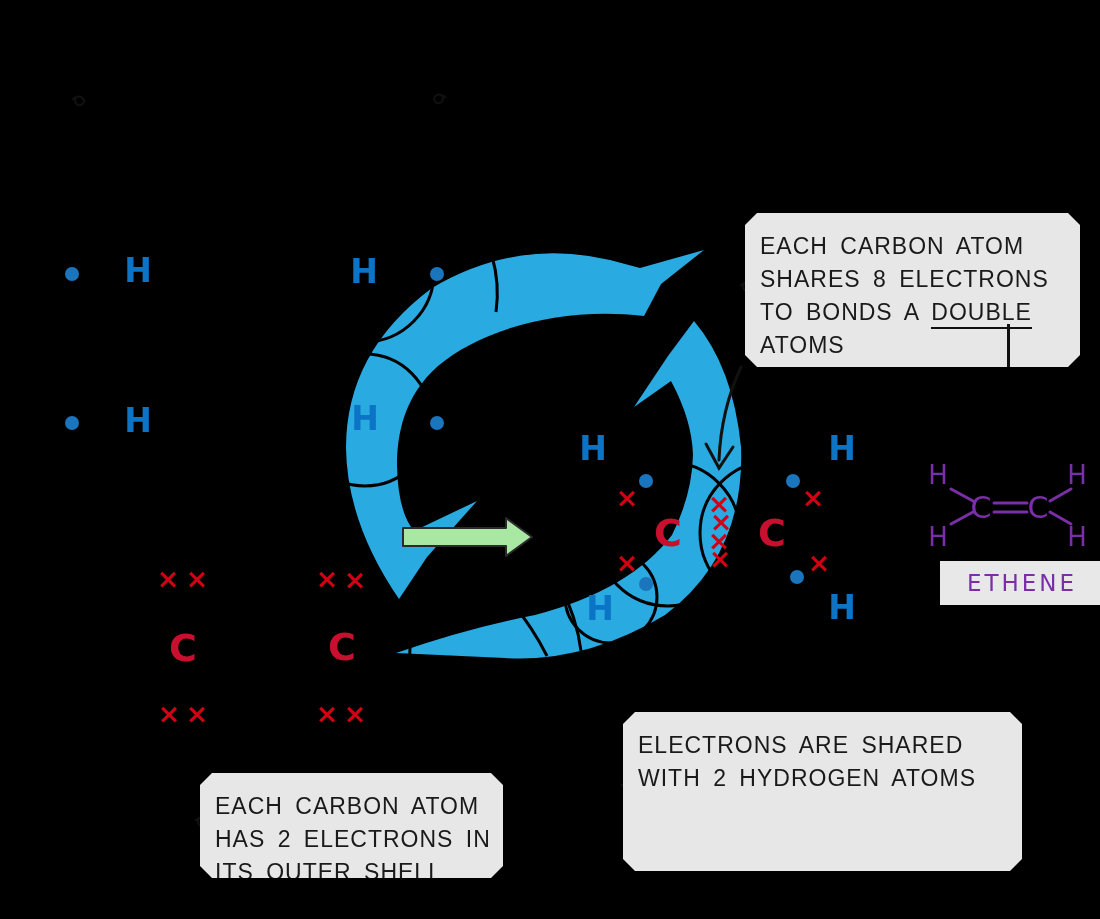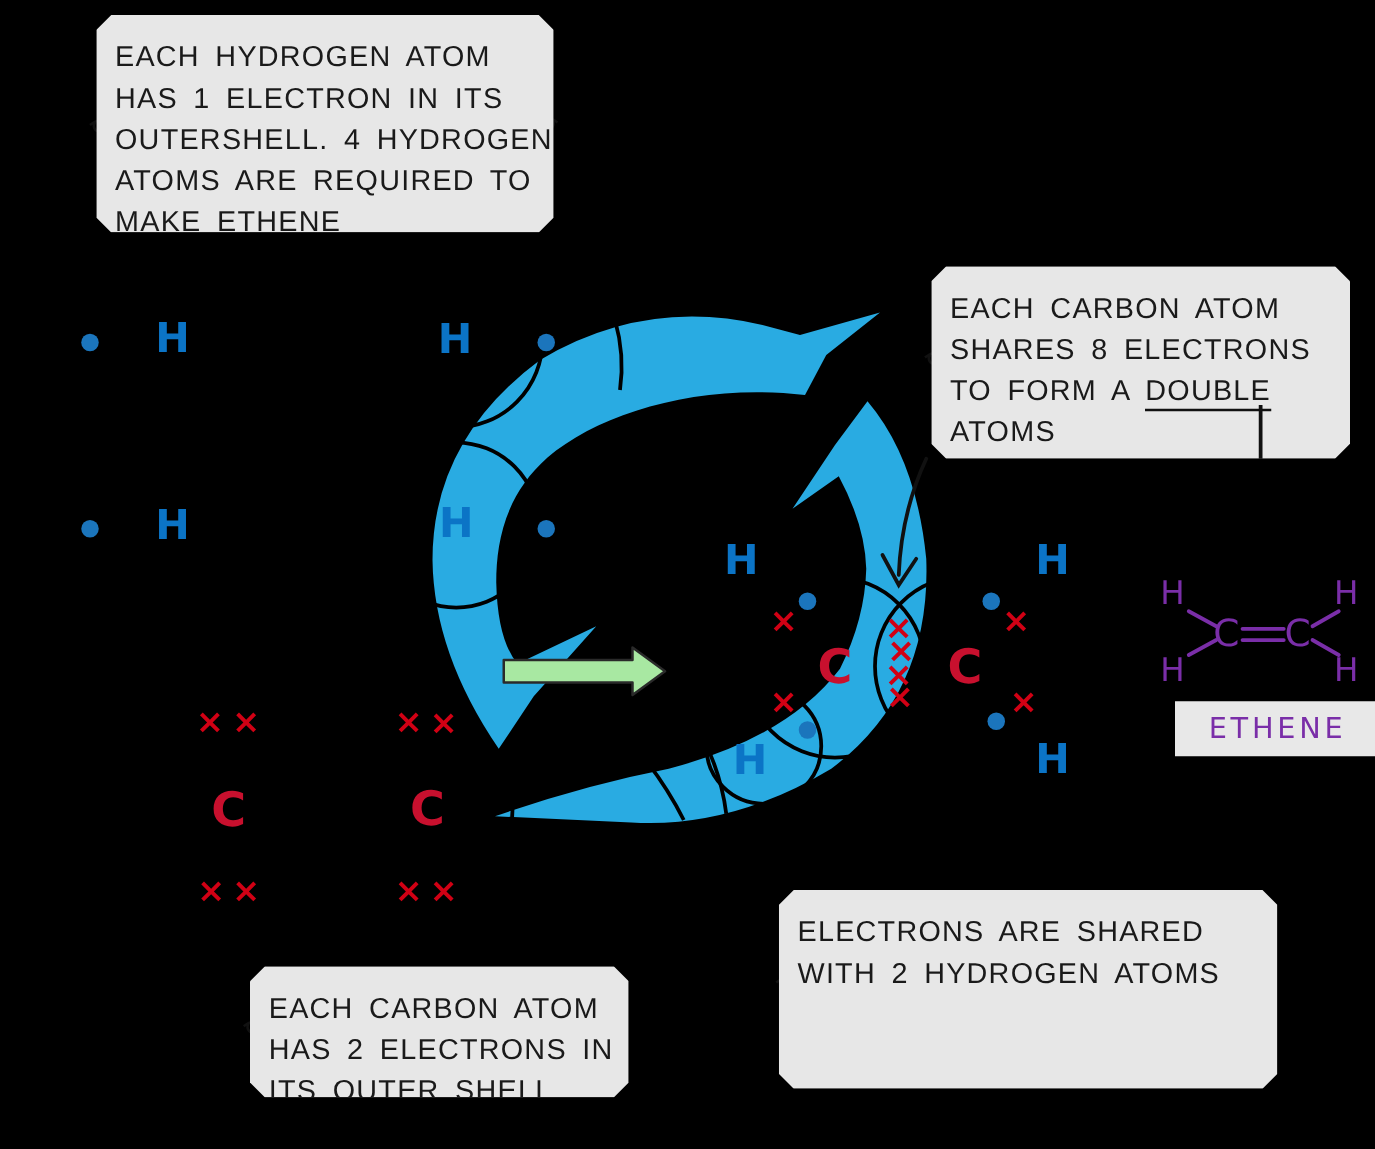--- a/index.html
+++ b/index.html
@@ -134,35 +134,26 @@
       <span class="formula fh" style="left: 938px; top: 537px;">H</span>
       <span class="formula fh" style="left: 1077px; top: 537px;">H</span>
       <span class="formula fc" style="left: 981px; top: 508px;">C</span>
       <span class="formula fc" style="left: 1038px; top: 508px;">C</span>
     </div>
 
   <div class="ethene-box">
     <span>ETHENE</span>
   </div>
 
-  <div class="callout" style="left:77px;top:12px;width:366px;height:174px;">
-    <div class="pad">
-      <div>EACH HYDROGEN ATOM</div>
-      <div>HAS 1 ELECTRON IN ITS</div>
-      <div>OUTERSHELL. 4 HYDROGEN</div>
-      <div>ATOMS ARE REQUIRED TO</div>
-      <div>MAKE ETHENE</div>
-    </div>
-  </div>
 
   <div class="callout" style="left:745px;top:213px;width:335px;height:154px;">
     <div class="pad">
       <div>EACH CARBON ATOM</div>
       <div>SHARES 8 ELECTRONS</div>
-      <div><span>TO FORM A </span><span class="uline">DOUBLE</span></div>
+      <div><span>TO BONDS A </span><span class="uline">DOUBLE</span></div>
       <div>ATOMS</div>
     </div>
   </div>
   <div class="tdrop" style="left:1007px;top:324px;height:43px;"></div>
 
   <div class="callout" style="left:200px;top:773px;width:303px;height:105px;">
     <div class="pad">
       <div>EACH CARBON ATOM</div>
       <div>HAS 2 ELECTRONS IN</div>
       <div>ITS OUTER SHELL</div>

